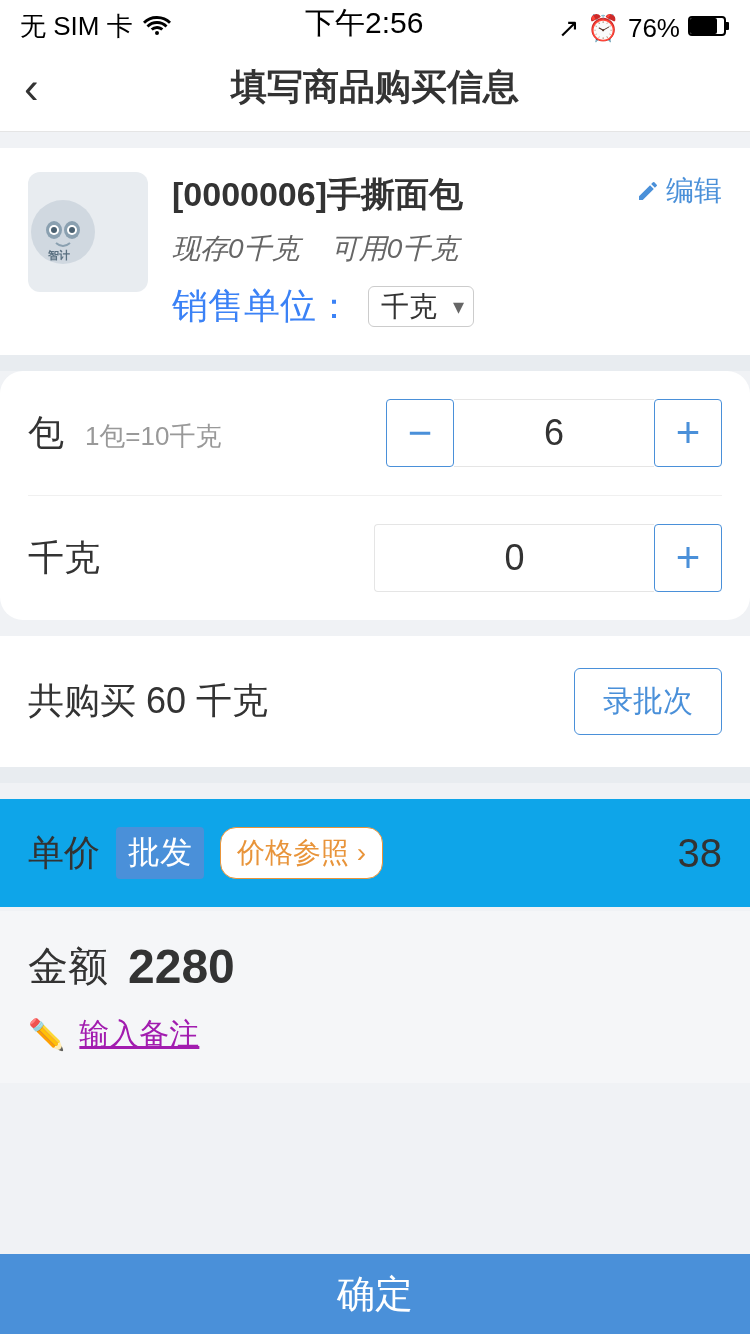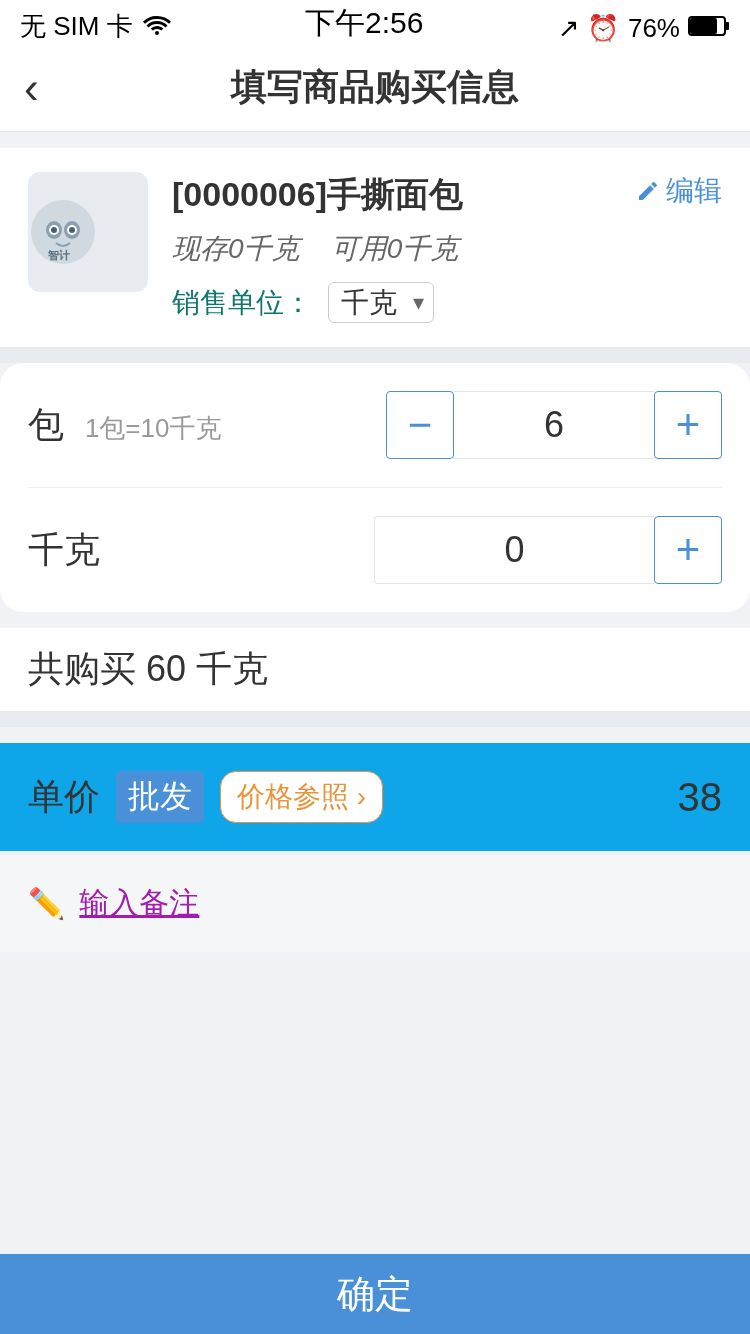--- a/index.html
+++ b/index.html
@@ -119,22 +119,22 @@
       margin-top: 12px;
       font-style: italic;
     }
     .product-unit-row {
       display: flex;
       align-items: center;
       gap: 16px;
       margin-top: 14px;
     }
     .unit-label {
-      font-size: 28px;
-      color: #0f766e;
+      font-size: 36px;
+      color: #3b82f6;
     }
     .unit-select-wrapper {
       position: relative;
       display: inline-flex;
       align-items: center;
     }
     .unit-select-wrapper select {
       border: 1px solid #ccc;
       border-radius: 6px;
       padding: 4px 36px 4px 12px;
@@ -223,21 +223,21 @@
       font-size: 36px;
       color: #333;
       background: #fff;
       border-right: none;
       border-radius: 4px 0 0 4px;
     }
 
     
     .summary-section {
       background: #fff;
-      padding: 17px 28px;
+      padding: 32px 28px;
       display: flex;
       align-items: center;
       justify-content: space-between;
       margin-top: 16px;
     }
     .summary-text {
       font-size: 36px;
       color: #333;
     }
     .batch-btn {
@@ -450,34 +450,39 @@
       </div>
       <div class="qty-control">
         <input class="qty-input-no-minus" type="text" value="0" style="">
         <div class="qty-btn">+</div>
       </div>
     </div>
   </div>
 
   <div class="summary-section">
     <span class="summary-text">共购买 60 千克</span>
+    <button class="batch-btn">录批次</button>
   </div>
 
   <div class="separator"></div>
 
   <div class="price-section">
     <div class="price-row">
       <span class="price-label">单价</span>
       <span class="price-tag">批发</span>
       <button class="price-ref-btn">价格参照 ›</button>
       <span class="price-value">38</span>
     </div>
   </div>
 
   <div class="amount-section">
+    <div class="amount-row">
+      <span class="amount-label">金额</span>
+      <span class="amount-value">2280</span>
+    </div>
     <div class="remark-row">
       <span class="remark-icon">✏️</span>
       <span style="color:#a21caf;text-decoration:underline;">输入备注</span>
     </div>
   </div>
 
   <div style="flex:1; background:#f0f2f5; min-height:280px;"></div>
 </div>
 
 <div class="confirm-btn-wrapper">

